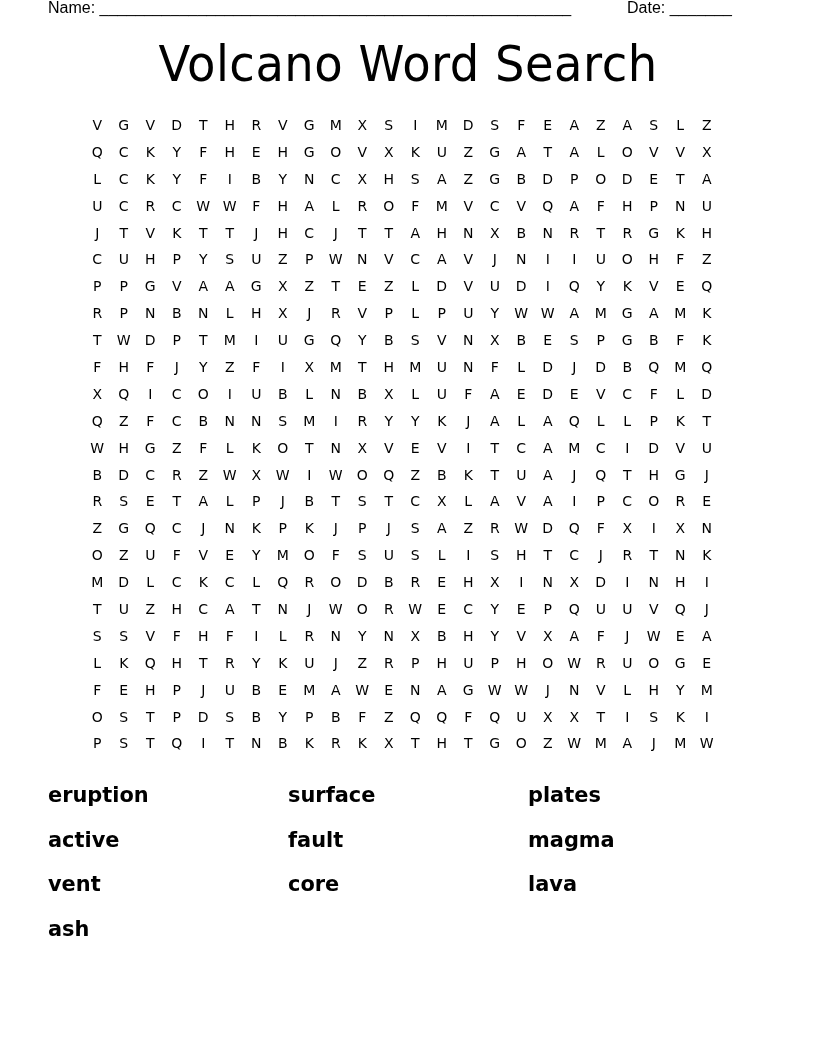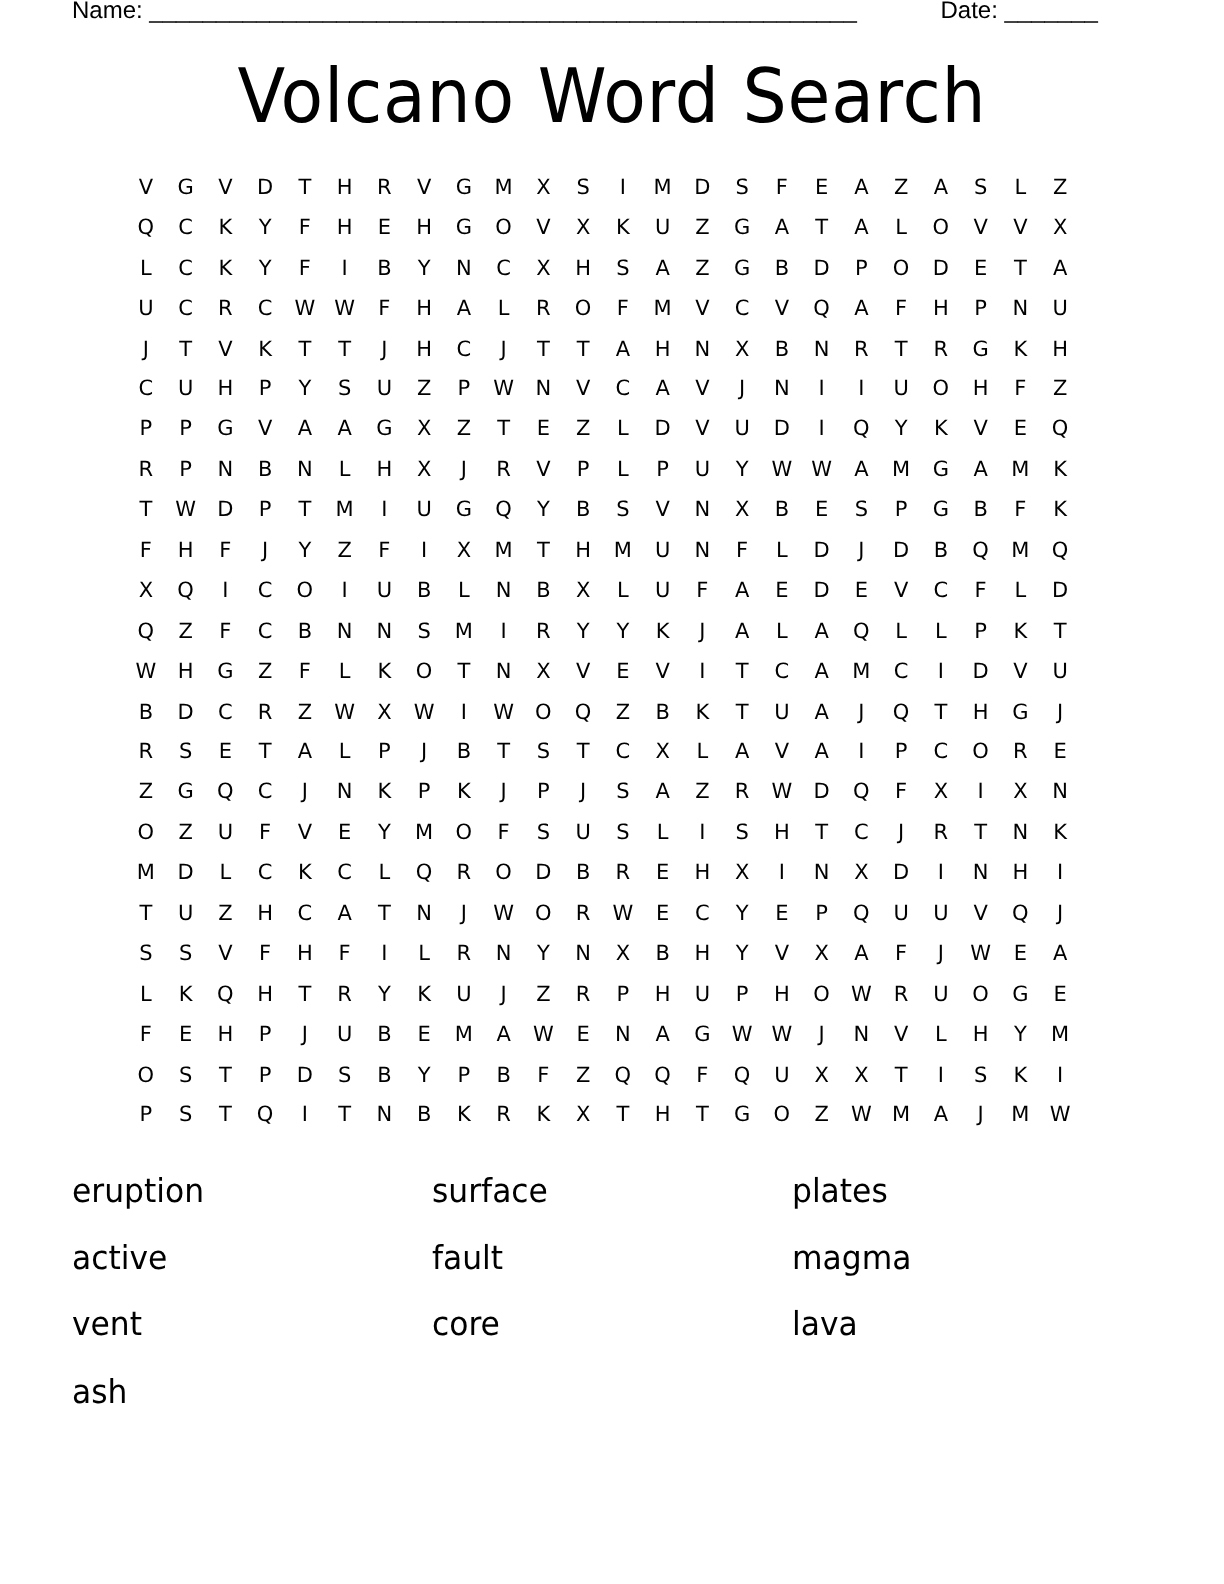--- a/index.html
+++ b/index.html
@@ -27,20 +27,21 @@
       grid-auto-rows: 26.9px;
     }
     .cell {
       text-align: center; font-size: 14px; line-height: 26.9px;
       font-family: "DejaVu Sans", sans-serif;
     }
     .words {
       position: absolute; left: 48px; top: 778px; width: 720px;
       display: grid; grid-template-columns: 240px 240px 240px;
       grid-auto-rows: 44.5px;
+      font-weight: bold;
     }
     .word {
       font-family: "DejaVu Sans", sans-serif; font-size: 22px; line-height: 34px;
       transform: scaleX(0.95); transform-origin: left center;
     }
   </style>
 </head>
 <body>
 
 <div class="header-line">

